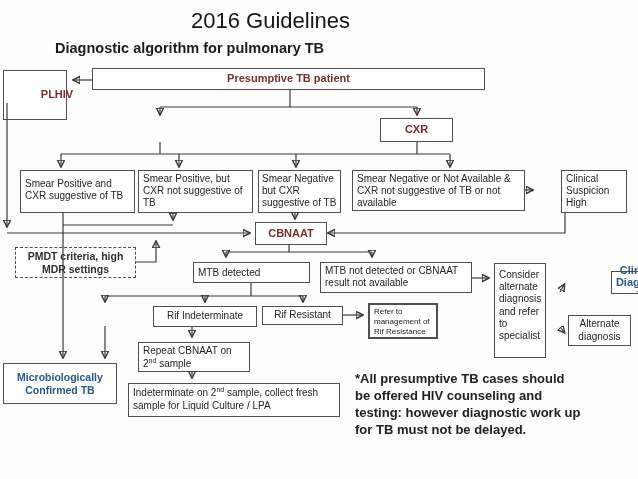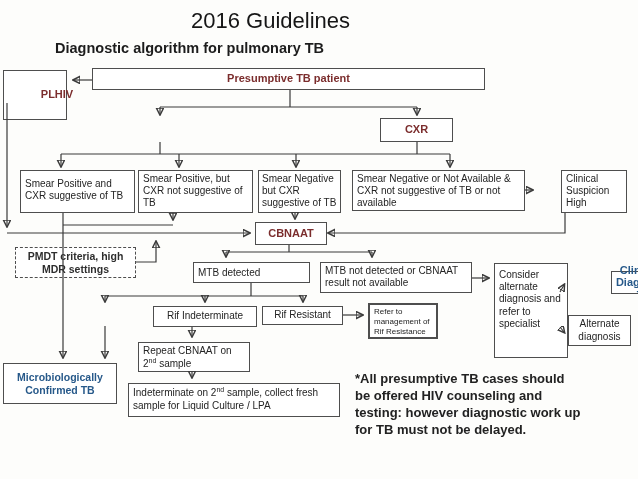--- a/index.html
+++ b/index.html
@@ -42,21 +42,21 @@
   <div class="box center hdr" style="left:255px;top:222px;width:72px;height:23px;">CBNAAT</div>
   <div class="box center dashed" style="left:15px;top:247px;width:121px;height:31px;">PMDT criteria, high MDR settings</div>
 
   <div class="box" style="left:193px;top:262px;width:117px;height:21px;padding-top:4px;">MTB detected</div>
   <div class="box" style="left:320px;top:262px;width:152px;height:31px;">MTB not detected or CBNAAT result not available</div>
 
   <div class="box center" style="left:153px;top:306px;width:104px;height:21px;">Rif Indeterminate</div>
   <div class="box center" style="left:262px;top:306px;width:81px;height:19px;">Rif Resistant</div>
   <div class="box small" style="left:368px;top:303px;width:70px;height:36px;border-width:2px;">Refer to management of Rif Resistance</div>
 
-  <div class="box" style="left:494px;top:263px;width:74px;height:95px;padding-top:5px;">Consider alternate diagnosis and refer to specialist</div>
+  <div class="box" style="left:494px;top:263px;width:52px;height:95px;padding-top:5px;">Consider alternate diagnosis and refer to specialist</div>
   <div class="box center blue" style="left:567px;top:271px;width:66px;height:23px;font-size:11px;line-height:1.1;margin-left:44px;">Clinically Diagnosed TB</div>
   <div class="box center" style="left:568px;top:315px;width:63px;height:31px;">Alternate diagnosis</div>
 
   <div class="box" style="left:138px;top:342px;width:112px;height:30px;"><span>Repeat CBNAAT on 2</span><sup>nd</sup><span> sample</span></div>
 
   <div class="box" style="left:128px;top:383px;width:212px;height:34px;"><span>Indeterminate on 2</span><sup>nd</sup><span> sample, collect fresh sample for Liquid Culture / LPA</span></div>
 
   <div class="box center blue" style="left:3px;top:363px;width:114px;height:41px;font-size:10.5px;">Microbiologically Confirmed TB</div>
 
   <div class="footnote">*All presumptive TB cases should be offered HIV counseling and testing: however diagnostic work up for TB must not be delayed.</div>

